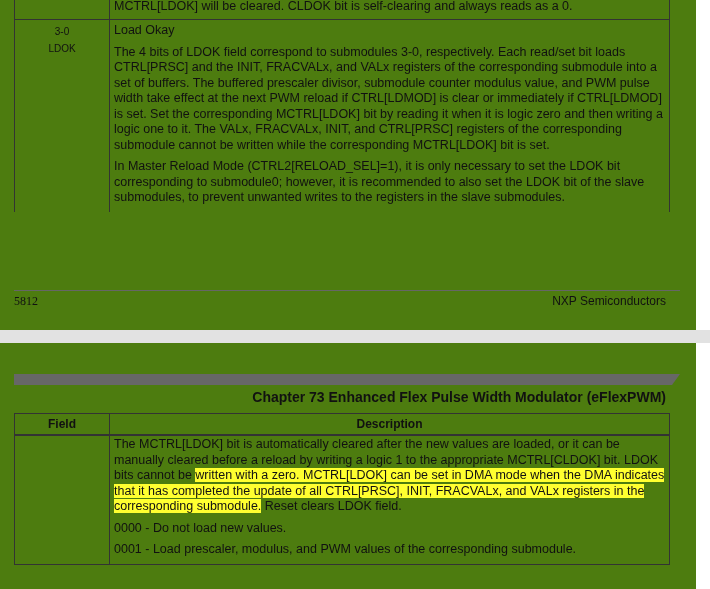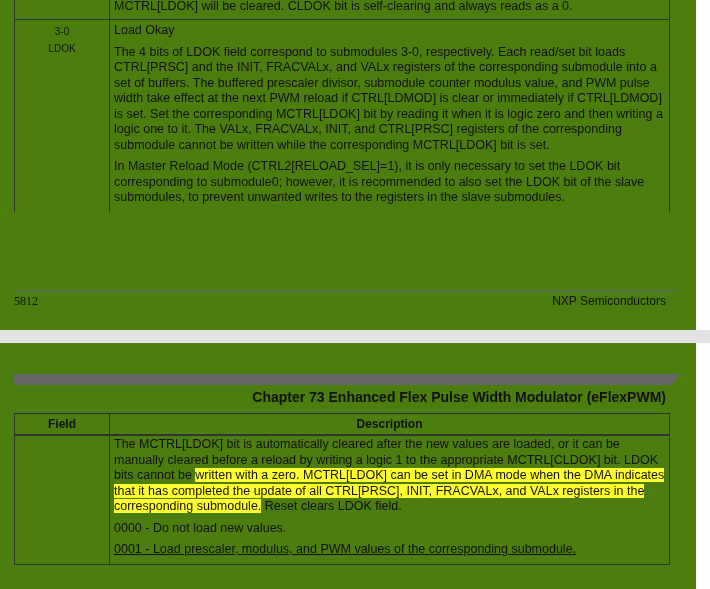--- a/index.html
+++ b/index.html
@@ -85,18 +85,18 @@
       <th>Field</th>
       <th>Description</th>
     </tr>
     <tr>
       <td></td>
       <td class="desc" style="padding-top:1px !important; padding-bottom:0 !important;">
         <p>
           <span>The MCTRL[LDOK] bit is automatically cleared after the new values are loaded, or it can be manually cleared before a reload by writing a logic 1 to the appropriate MCTRL[CLDOK] bit. LDOK bits cannot be </span><span class="hl">written with a zero. MCTRL[LDOK] can be set in DMA mode when the DMA indicates that it has completed the update of all CTRL[PRSC], INIT, FRACVALx, and VALx registers in the corresponding submodule.</span><span> Reset clears LDOK field.</span>
         </p>
         <p>0000 - Do not load new values.</p>
-        <p style="margin-bottom:6px;text-decoration:underline;">0001 - Load prescaler, modulus, and PWM values of the corresponding submodule.</p>
+        <p style="margin-bottom:6px;">0001 - Load prescaler, modulus, and PWM values of the corresponding submodule.</p>
       </td>
     </tr>
   </tbody>
     </table>
 </div>
 
 </body></html>

